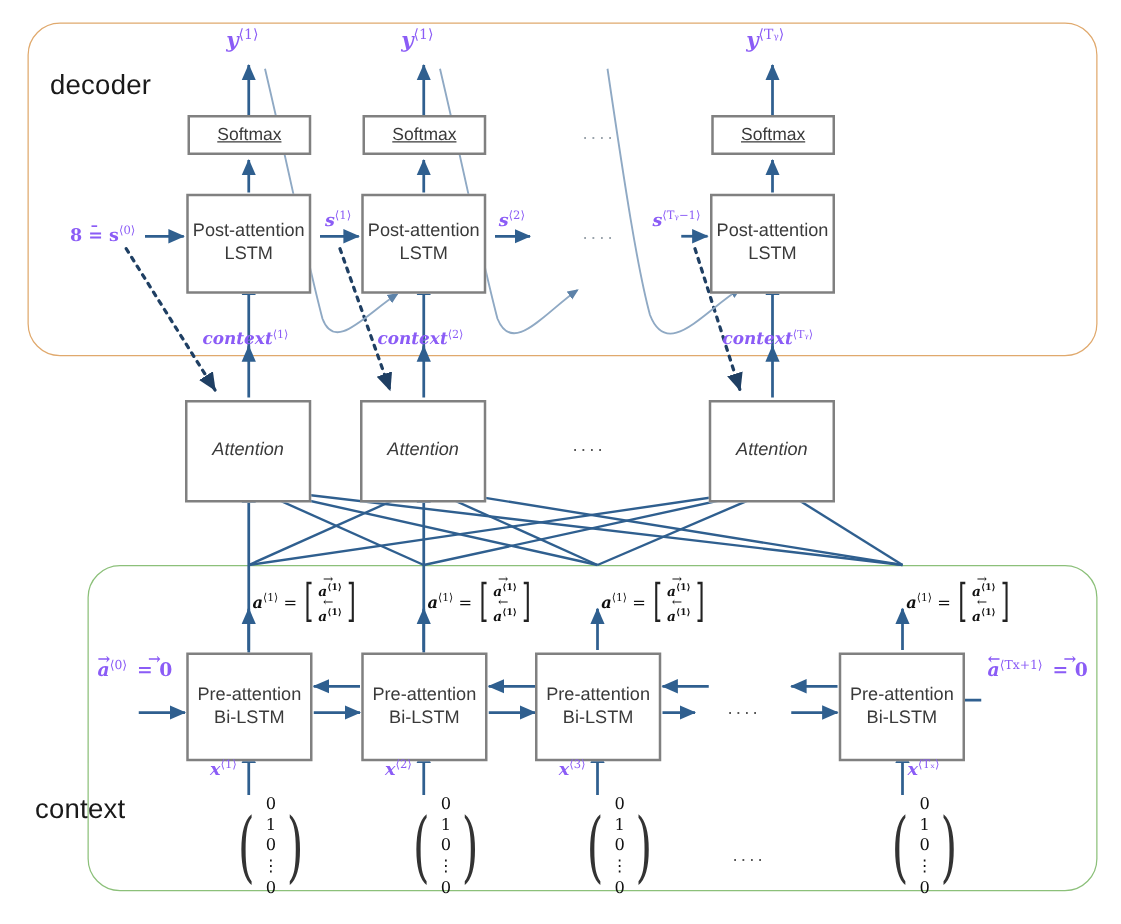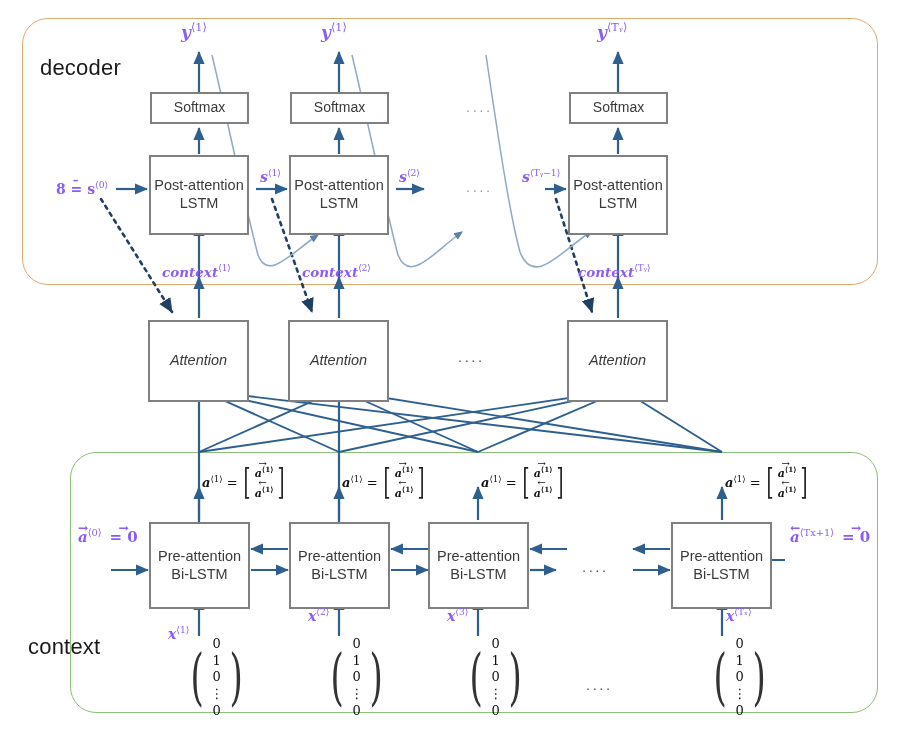--- a/index.html
+++ b/index.html
@@ -16,21 +16,21 @@
   .group-label{position:absolute;font-size:22px;color:#1a1a1a;letter-spacing:.2px;}
   #decoder-label{left:40px;top:55px;}
   #encoder-label{left:28px;top:634px;}
 
   
   .node{position:absolute;box-sizing:border-box;border:2.4px solid #808080;
         background:#fff;display:flex;align-items:center;justify-content:center;
         text-align:center;color:#3a3a3a;line-height:1.22;}
   .node .lbl{display:block;font-size:14.5px;white-space:pre-line;}
   .softmax{height:32px;}
-  .softmax .lbl{font-size:14px;}
+  .softmax .lbl{font-size:14px;text-decoration:underline;}
   .plstm{height:80px;}
   .attn{height:82px;font-style:italic;}
   .prelstm{height:87px;}
 
   
   .m{position:absolute;font-family:"DejaVu Serif", serif;color:#8b5cf6;
      white-space:nowrap;line-height:1;}
   .m i,.mi{font-style:italic;font-family:"DejaVu Serif",serif;}
   .b{font-weight:700;}
   sup{font-size:.66em;vertical-align:super;font-style:normal;}
@@ -279,21 +279,21 @@
   <div class="m" style="left:78px;top:528px;font-size:15px;">
     <span class="vecwrap b"><span class="ar">→</span><i>a</i></span><sup>⟨0⟩</sup>
     <span class="b" style="margin-left:3px;"><span class="vecwrap"><span class="ar">→</span><span>= 0</span></span></span>
   </div>
 
   <div class="m" style="left:790px;top:528px;font-size:15px;">
     <span class="vecwrap b"><span class="ar">←</span><i>a</i></span><sup>⟨Tx+1⟩</sup>
     <span class="b" style="margin-left:3px;"><span class="vecwrap"><span class="ar">→</span><span>= 0</span></span></span>
   </div>
 
-  <div class="m" style="left:168px;top:607px;font-size:14px;margin-top:18px;">
+  <div class="m" style="left:168px;top:607px;font-size:14px;">
     <i class="b">x</i><sup>⟨1⟩</sup></div>
   <div class="m" style="left:308px;top:607px;font-size:14px;">
     <i class="b">x</i><sup>⟨2⟩</sup></div>
   <div class="m" style="left:447px;top:607px;font-size:14px;">
     <i class="b">x</i><sup>⟨3⟩</sup></div>
   <div class="m" style="left:726px;top:607px;font-size:14px;">
     <i class="b">x</i><sup>⟨Tₓ⟩</sup></div>
 
   <div class="onehot" style="left:185px;top:636px;">
     <span class="par">(</span>

